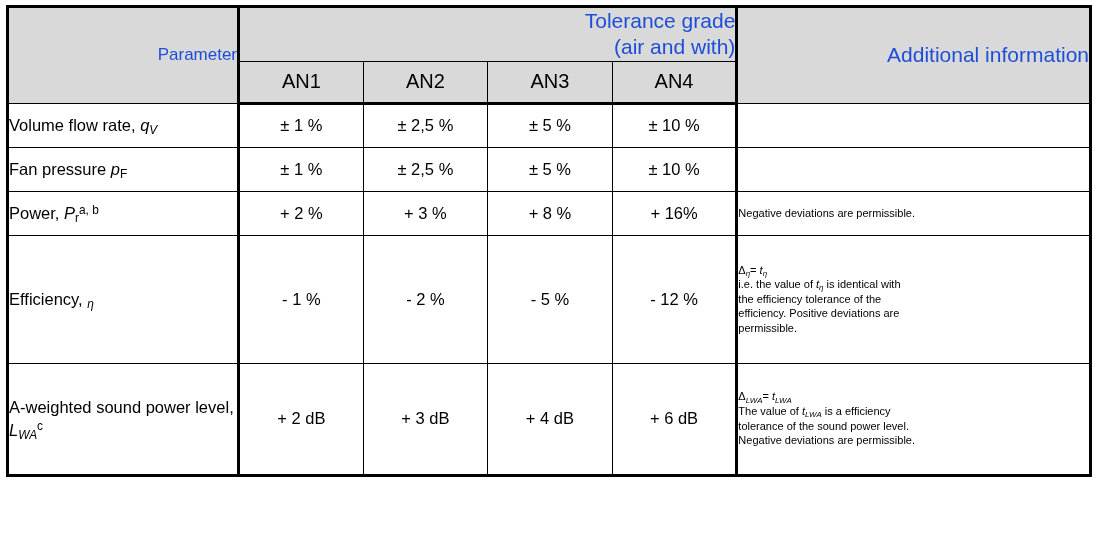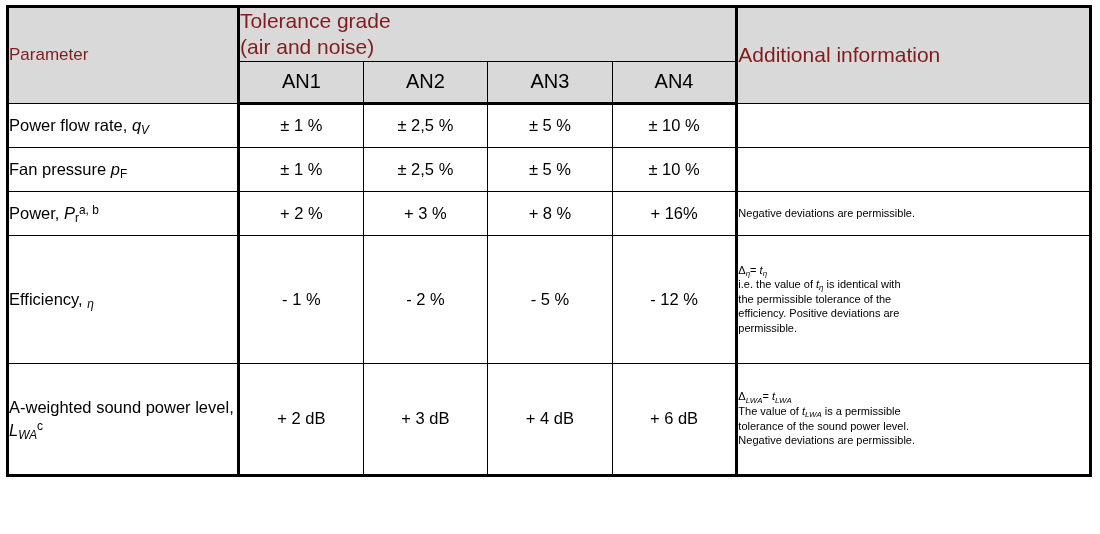--- a/index.html
+++ b/index.html
@@ -27,23 +27,23 @@
     padding: 0;
     font-weight: normal;
     vertical-align: middle;
   }
   
   table.tol {
     border: 3px solid #000000;
   }
   .hdr {
     background: #d9d9d9;
-    text-align: left;
+    text-align: right;
     font-size: 21px;
-    color: #7f1d1d;
+    color: #1d4ed8;
   }
   .hdr-param {
     font-size: 17px;
   }
   .hdr-grade {
     font-size: 21px;
     line-height: 1.25;
   }
   .hdr-addl {
     font-size: 21px;
@@ -104,36 +104,36 @@
       <col style="width:124px">
       <col style="width:124px">
       <col style="width:124px">
       <col style="width:352px">
     </colgroup>
     <thead>
       <tr>
         <th class="hdr hdr-param thick-right" rowspan="2" style="height:88px;">Parameter</th>
         <th class="hdr hdr-grade thick-right" colspan="4">
           <span>Tolerance grade</span><br>
-          <span>(air and noise)</span>
+          <span>(air and with)</span>
         </th>
         <th class="hdr hdr-addl" rowspan="2">Additional information</th>
       </tr>
       <tr>
         <th class="hdr-sub thick-bottom" style="height:40px;margin-left:44px;">AN1</th>
         <th class="hdr-sub thick-bottom">AN2</th>
         <th class="hdr-sub thick-bottom">AN3</th>
         <th class="hdr-sub thick-bottom thick-right">AN4</th>
       </tr>
     </thead>
     <tbody>
 
       <tr class="row-h1">
         <td class="param thick-right">
-          <span>Power flow rate, </span><span class="it">q</span><sub class="sub-it">V</sub>
+          <span>Volume flow rate, </span><span class="it">q</span><sub class="sub-it">V</sub>
         </td>
         <td class="val">± 1 %</td>
         <td class="val">± 2,5 %</td>
         <td class="val">± 5 %</td>
         <td class="val thick-right">± 10 %</td>
         <td class="addl"></td>
       </tr>
 
       <tr class="row-h2">
         <td class="param thick-right">
@@ -161,36 +161,36 @@
         <td class="param thick-right">
           <span>Efficiency, </span><sub class="it">η</sub>
         </td>
         <td class="val">- 1 %</td>
         <td class="val">- 2 %</td>
         <td class="val">- 5 %</td>
         <td class="val thick-right">- 12 %</td>
         <td class="addl">
           <span><span>Δ</span><sub class="it">η</sub><span>= </span><span class="it">t</span><sub class="it">η</sub></span><br>
           <span>i.e. the value of </span><span class="it">t</span><sub class="it">η</sub><span> is identical with</span><br>
-          <span>the permissible tolerance of the</span><br>
+          <span>the efficiency tolerance of the</span><br>
           <span>efficiency. Positive deviations are</span><br>
           <span>permissible.</span>
         </td>
       </tr>
 
       <tr class="row-h5">
         <td class="param thick-right">
           <span>A-weighted sound power level, </span><span class="it">L</span><sub class="sub-it">WA</sub><sup>c</sup>
         </td>
         <td class="val">+ 2 dB</td>
         <td class="val">+ 3 dB</td>
         <td class="val">+ 4 dB</td>
         <td class="val thick-right">+ 6 dB</td>
         <td class="addl">
           <span><span>Δ</span><sub class="it">LWA</sub><span>= </span><span class="it">t</span><sub class="it">LWA</sub></span><br>
-          <span>The value of </span><span class="it">t</span><sub class="it">LWA</sub><span> is a permissible</span><br>
+          <span>The value of </span><span class="it">t</span><sub class="it">LWA</sub><span> is a efficiency</span><br>
           <span>tolerance of the sound power level.</span><br>
           <span>Negative deviations are permissible.</span>
         </td>
       </tr>
     </tbody>
   </table>
 </div>
 
 </body></html>

